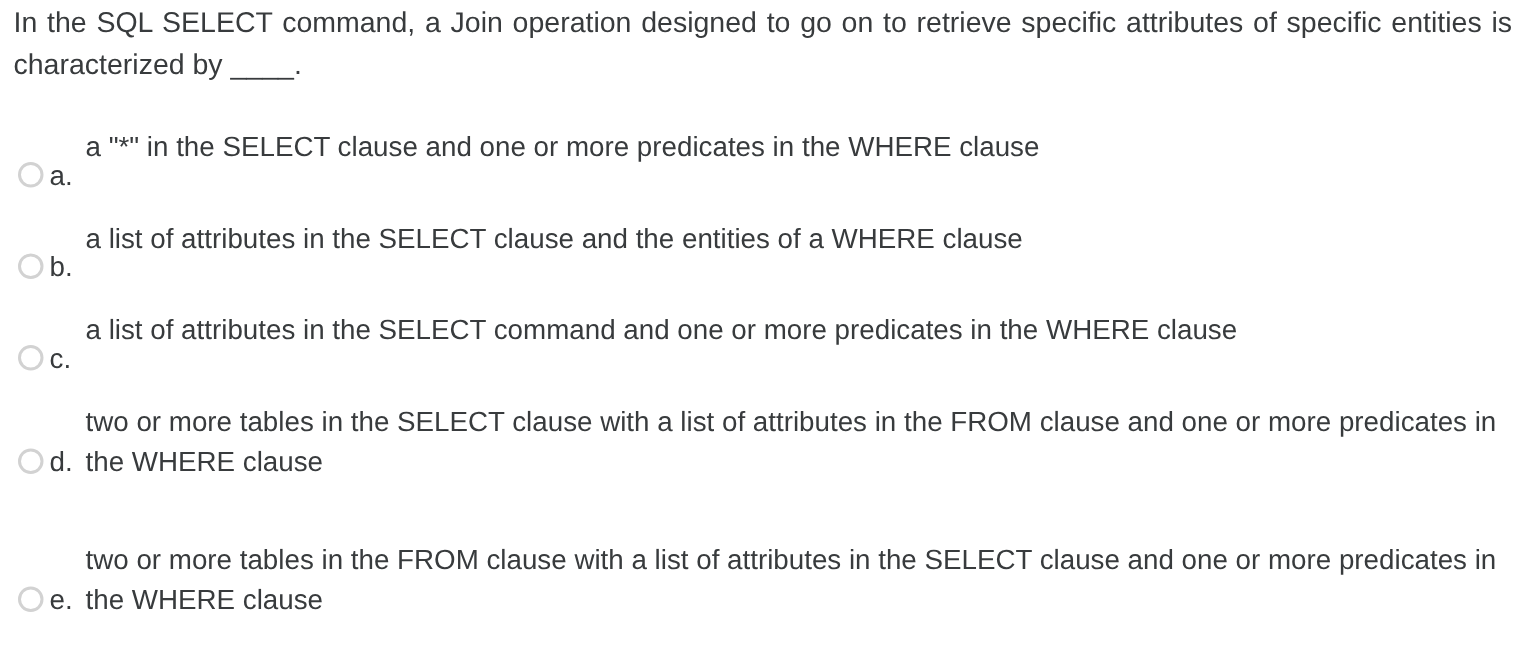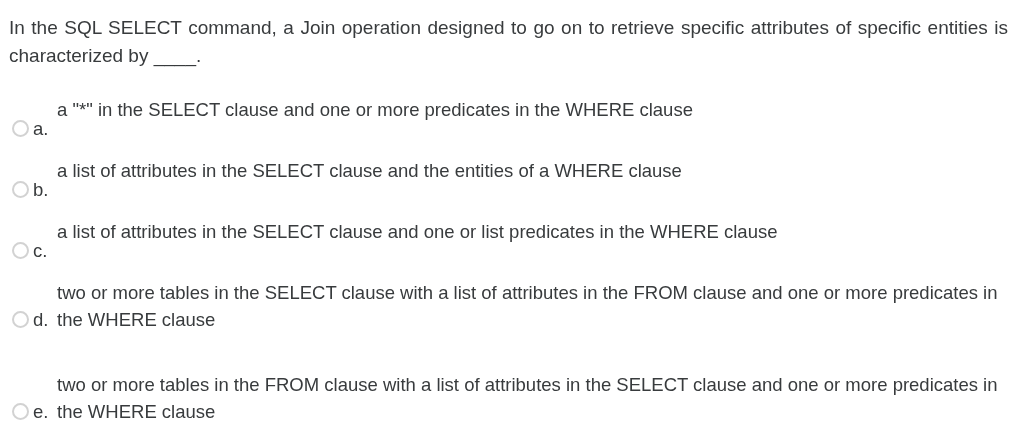--- a/index.html
+++ b/index.html
@@ -4,21 +4,21 @@
 <style>
   * { box-sizing: border-box; margin: 0; padding: 0; }
   html, body { background: #ffffff; }
   body {
     width: 1024px;
     height: 448px;
     font-family: "Liberation Sans", sans-serif;
     color: #383b3d;
     overflow: hidden;
   }
-  .page { padding-top: 14px; }
+  .page { padding-top: 2px; }
   .question {
     font-size: 19px;
     line-height: 28px;
     text-align: justify;
     padding: 0 16px 0 9px;
     margin-bottom: 26px;
   }
   .option {
     display: flex;
     align-items: flex-end;
@@ -78,21 +78,21 @@
         <span class="option-letter">b.</span>
       </div>
       <div class="option-text">a list of attributes in the SELECT clause and the entities of a WHERE clause</div>
     </div>
 
     <div class="option">
       <div class="option-control">
         <span class="radio"></span>
         <span class="option-letter">c.</span>
       </div>
-      <div class="option-text">a list of attributes in the SELECT clause and one or list predicates in the WHERE clause</div>
+      <div class="option-text">a list of attributes in the SELECT command and one or more predicates in the WHERE clause</div>
     </div>
 
     <div class="option">
       <div class="option-control">
         <span class="radio"></span>
         <span class="option-letter">d.</span>
       </div>
       <div class="option-text">two or more tables in the SELECT clause with a list of attributes in the FROM clause and one or more predicates in the WHERE clause</div>
     </div>
 

